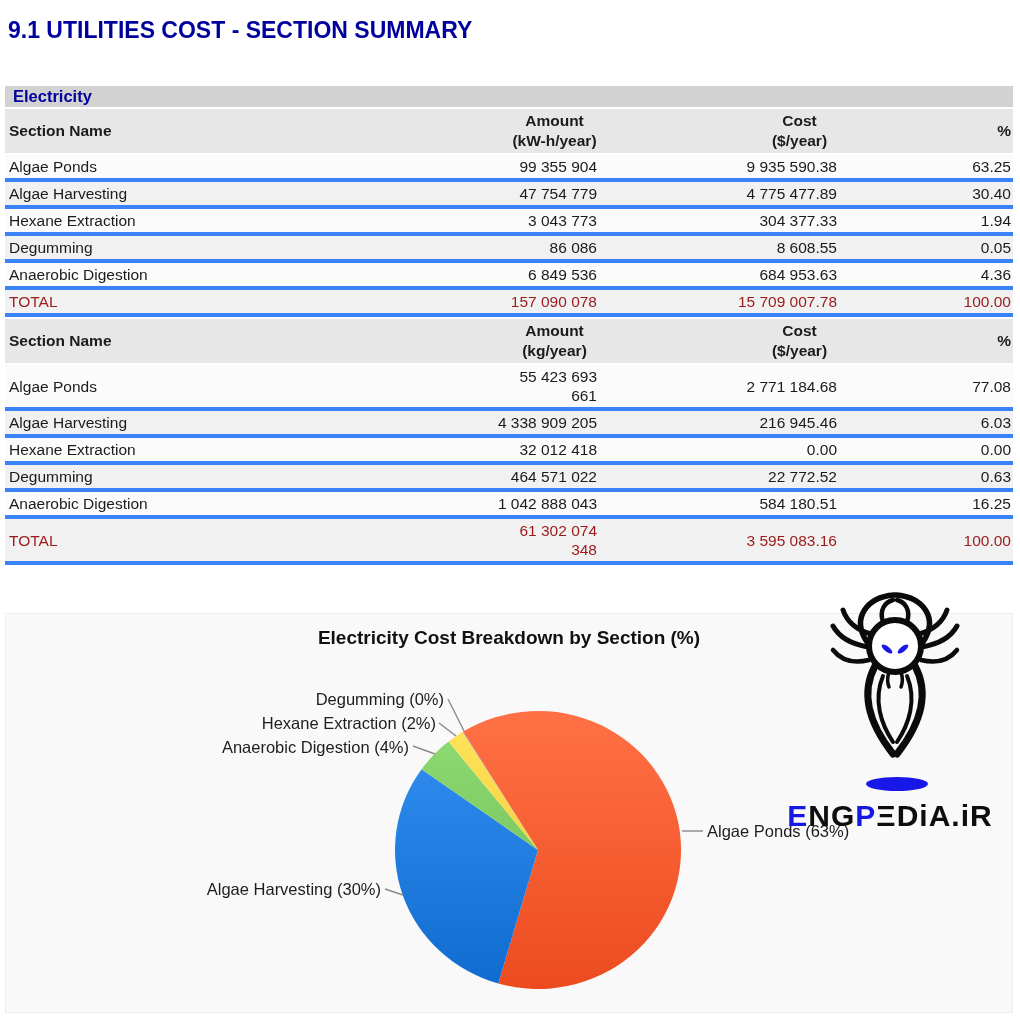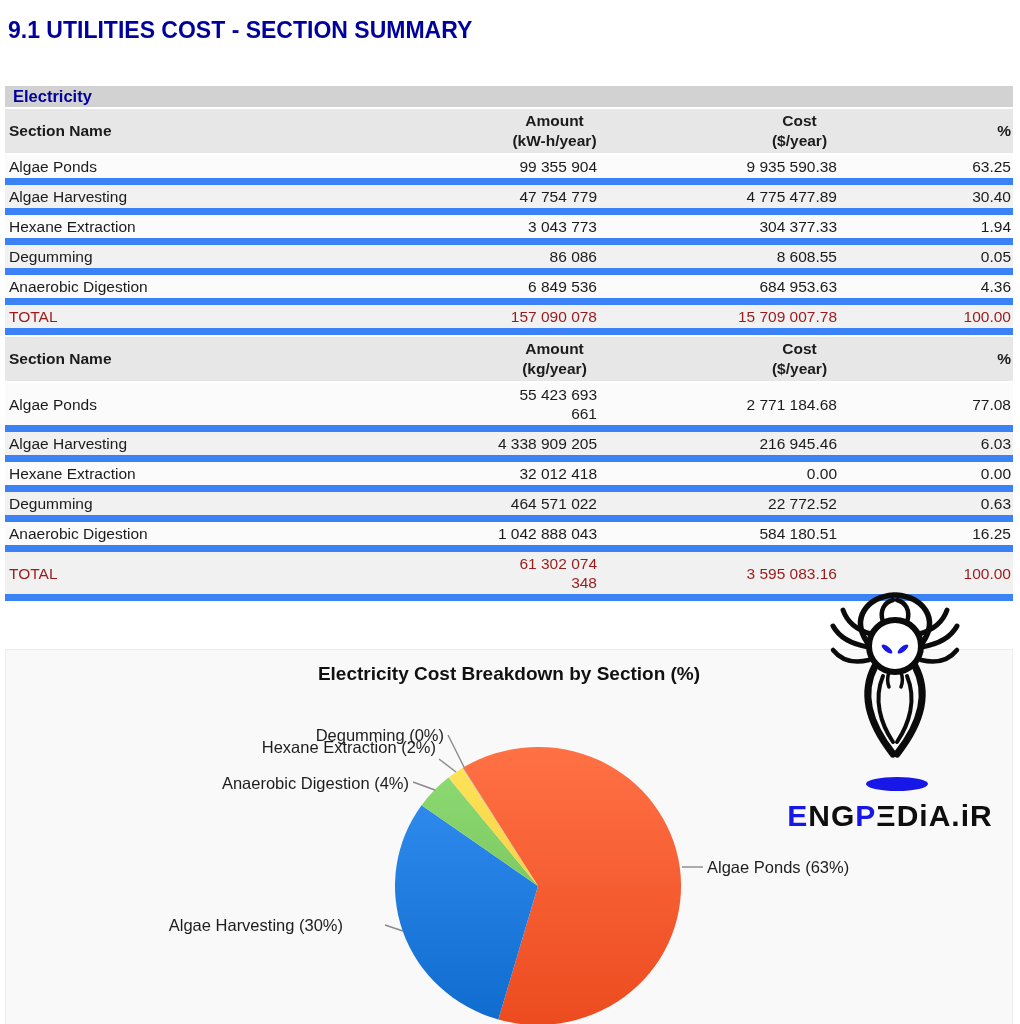--- a/index.html
+++ b/index.html
@@ -26,39 +26,39 @@
   .band-t2{margin-top:46px;}
 
   table.report{margin-left:5px;width:1008px;border-collapse:collapse;table-layout:fixed;font-size:15.5px;}
   table.report td{overflow:hidden;}
   tr.hdr td{background:var(--hdr-bg);font-weight:bold;line-height:20px;padding-top:2px;padding-bottom:2px;
     border-top:2px solid #fff;border-bottom:2px solid #fff;}
   .hc-name{text-align:left;padding-left:4px;vertical-align:middle;}
   .hc-amt{text-align:center;padding-left:100px;}
   .hc-cost{text-align:center;padding-left:150px;}
   .hc-pct{text-align:right;padding-right:2px;vertical-align:middle;}
-  tbody td{line-height:19px;padding-top:2px;padding-bottom:2px;border-bottom:7px solid #3b82f6;}
+  tbody td{line-height:19px;padding-top:2px;padding-bottom:2px;border-bottom:4px solid #3b82f6;}
   td.c-name{text-align:left;padding-left:4px;}
   td.num{text-align:right;padding-right:8px;white-space:pre-line;}
   td.pct{text-align:right;padding-right:2px;}
   tr.row-a td{background:var(--row-a);}
   tr.row-b td{background:var(--row-b);}
   tr.total td{color:var(--total-red);}
 
   #chart-box{position:relative;margin:48px 0 0 5px;width:1008px;height:400px;
     background:#F9F9F9;border:1px solid #EDEDED;}
   .chart-title{position:absolute;top:13px;left:0;right:0;text-align:center;
     font-size:19px;font-weight:bold;color:#111;}
   #pie-svg{position:absolute;left:0;top:0;width:1006px;height:398px;}
   .lbl{position:absolute;font-size:16.5px;color:#1D1D1D;white-space:nowrap;}
   #lbl-degumming{right:568px;top:76px;}
-  #lbl-hexane{right:576px;top:88px;}
+  #lbl-hexane{right:576px;top:100px;}
   #lbl-anaerobic{right:603px;top:124px;}
   #lbl-ponds{left:701px;top:208px;}
-  #lbl-harvesting{right:669px;top:266px;}
+  #lbl-harvesting{right:631px;top:266px;}
 
   #logo{position:absolute;left:760px;top:570px;width:260px;height:250px;z-index:5;pointer-events:none;}
   #spider{position:absolute;left:67px;top:6px;width:136px;height:178px;}
   #logo-ellipse{position:absolute;left:106px;top:191px;width:62px;height:14px;
     background:var(--logo-blue);border-radius:50%;}
   #logo-text{position:absolute;left:0;top:213px;width:260px;text-align:center;
     font-size:30px;font-weight:bold;letter-spacing:1px;color:#0E0E0E;}
   #logo-text .blue{color:var(--logo-blue);}
   .spider-stroke{fill:none;stroke:#0B0B0B;stroke-linecap:round;}
   .eye{fill:var(--logo-blue);}

